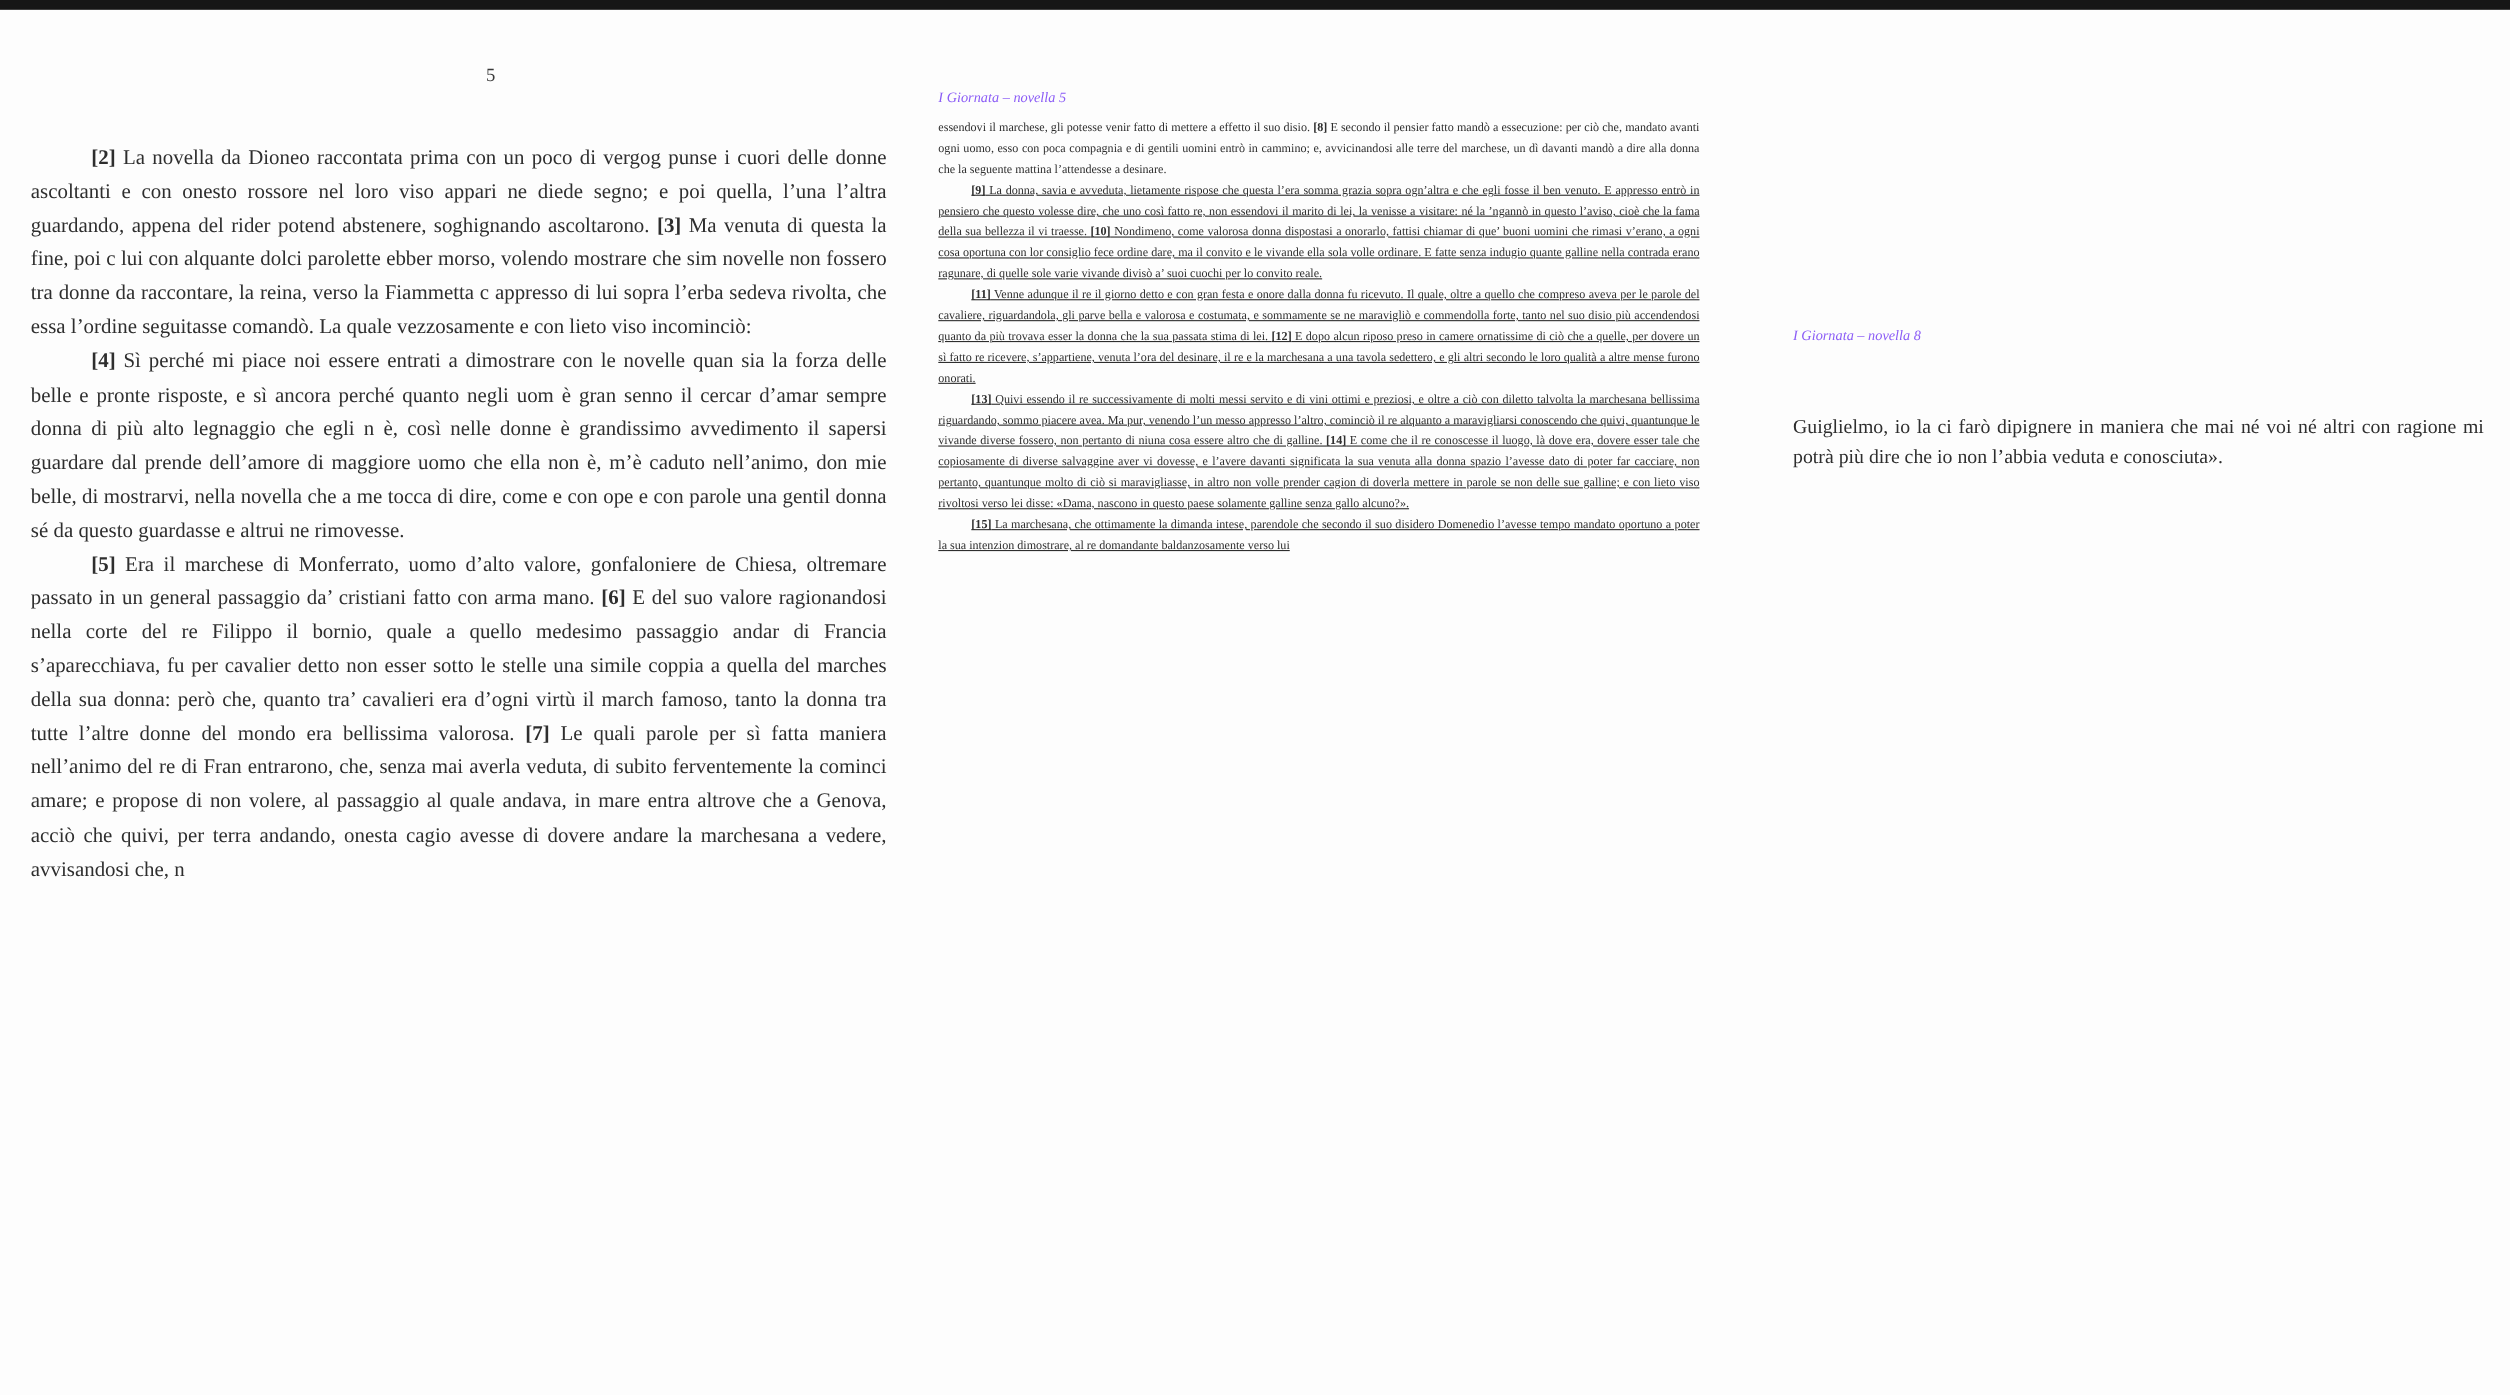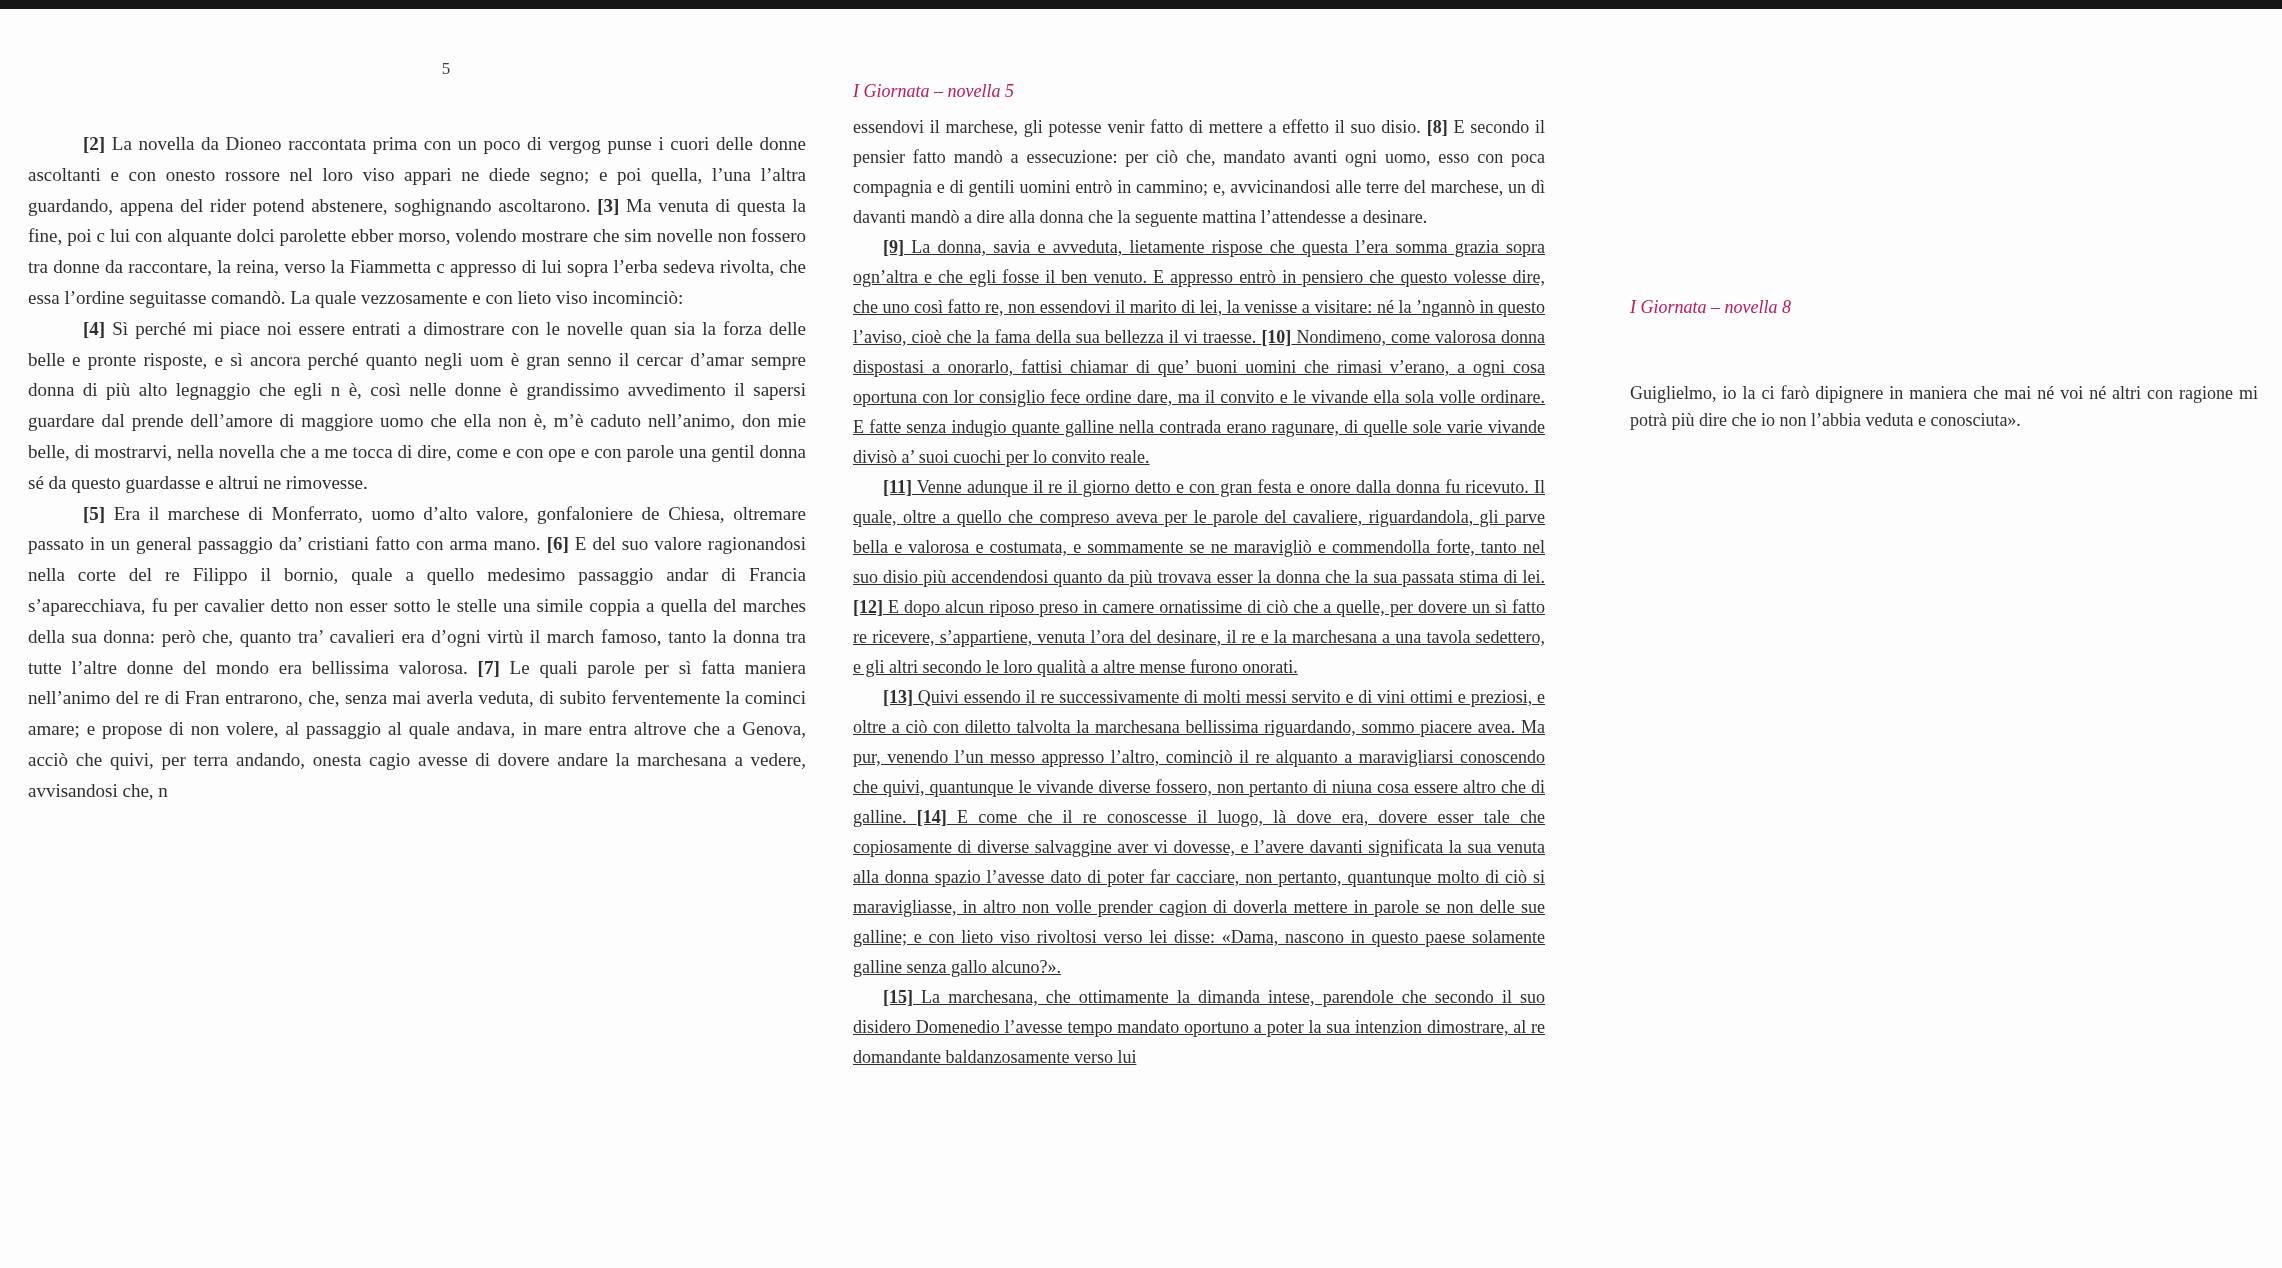--- a/index.html
+++ b/index.html
@@ -36,26 +36,26 @@
     font-style:italic;
     text-indent:55px;
     margin-bottom:60px !important;
   }
   .page-left p.indent { text-indent:55px; }
 
   
   .page-middle { left:853px; top:72px; width:692px; }
   .running-header {
     font-style:italic;
-    font-size:18px;
-    color:#be185d;
+    font-size:13px;
+    color:#8b5cf6;
     margin-bottom:10px;
   }
   .page-middle p {
-    font-size:18px; line-height:30px;
+    font-size:11px; line-height:19px;
     text-align:justify;
   }
   .page-middle p.indent { text-indent:30px;text-decoration:underline; }
 
   
   .page-right { left:1630px; top:288px; width:628px; }
   .page-right .running-header { margin-bottom:62px; }
   .page-right p {
     font-size:18px; line-height:27.2px;
     text-align:justify;

